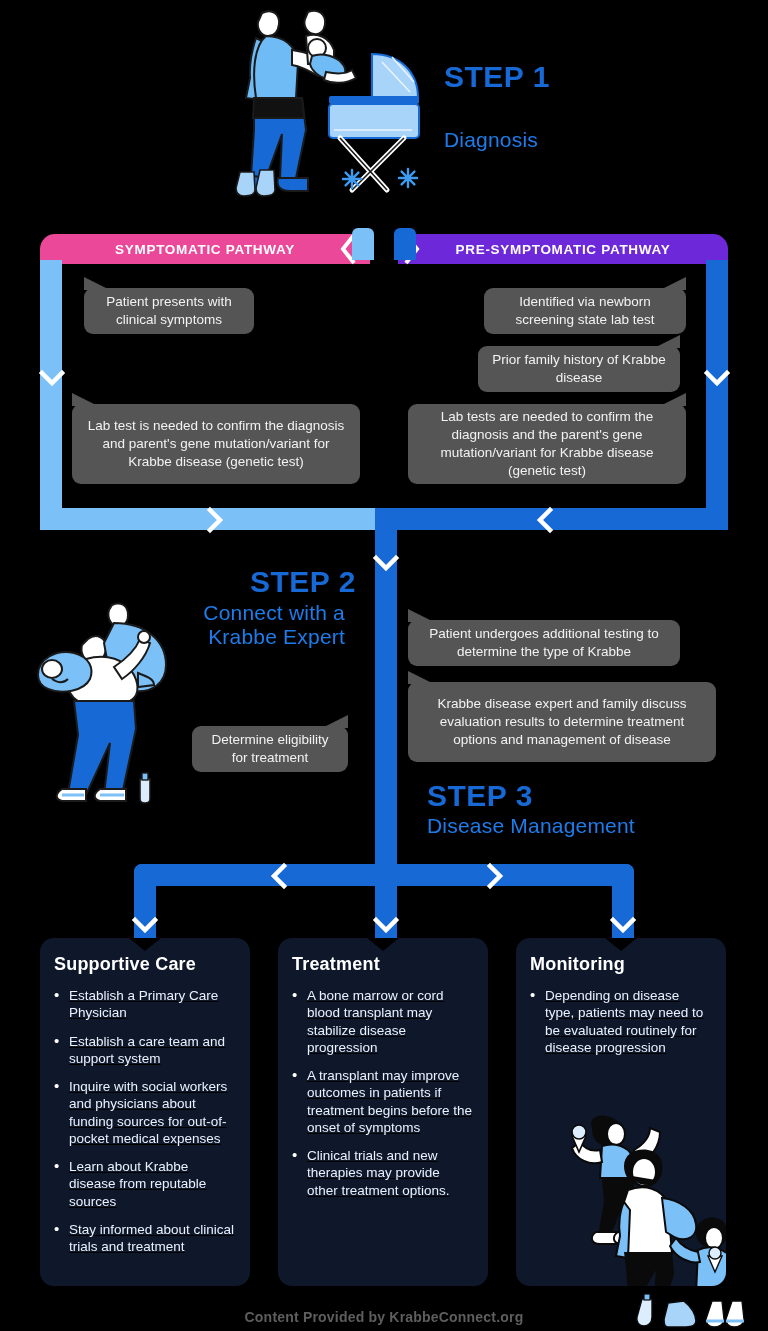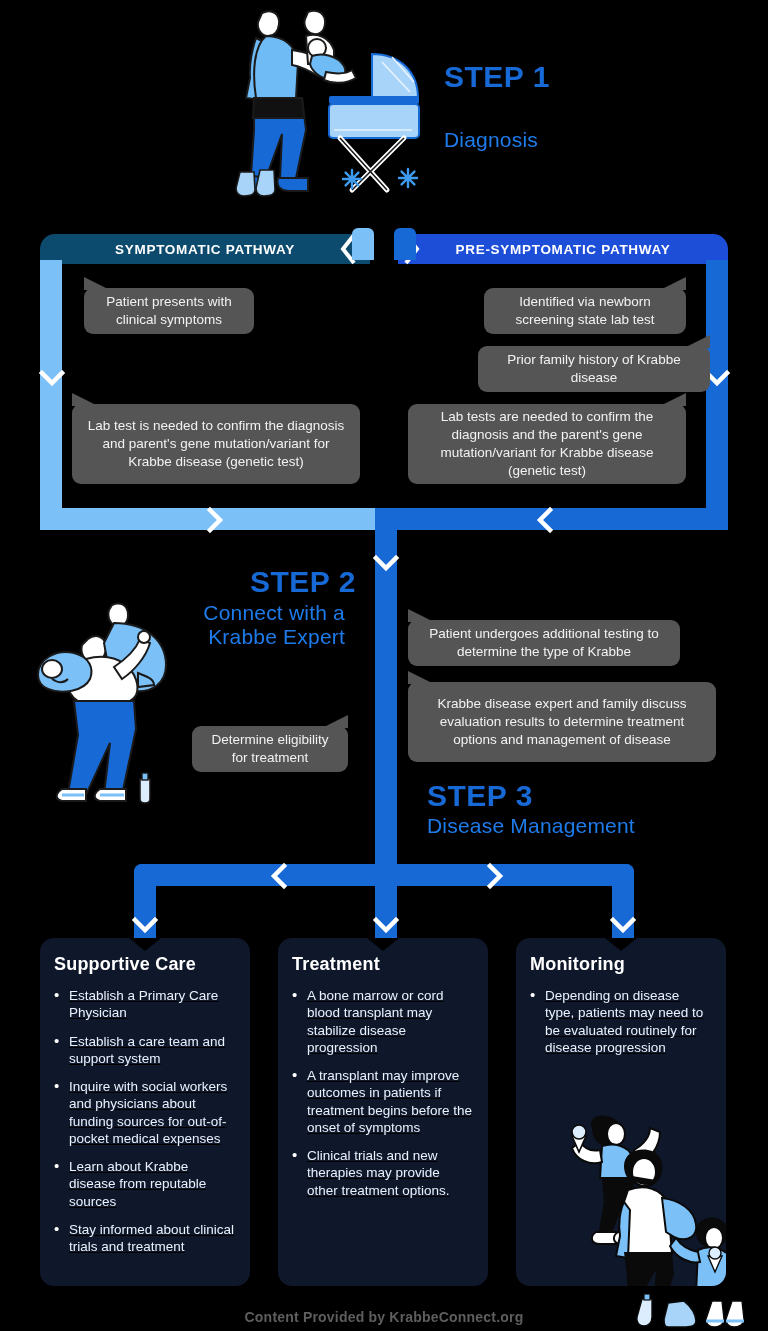--- a/index.html
+++ b/index.html
@@ -148,40 +148,40 @@
       <g>
         <path d="M18 170 L32 170 L33 188 C33 192 28 194 22 194 C16 194 14 190 14 186 Z" fill="#A8D4F9" stroke="#1A1A1A" stroke-width="1.6"></path>
         <path d="M38 168 L52 168 L53 188 C53 192 48 194 42 194 C36 194 34 190 34 186 Z" fill="#A8D4F9" stroke="#1A1A1A" stroke-width="1.6"></path>
       </g>
     </svg>
   </div>
 
   <div style="position:absolute; left:444px; top:62px;" class="step-num">STEP 1</div>
   <div style="position:absolute; left:444px; top:96px;margin-top:32px;" class="step-sub">Diagnosis</div>
 
-  <div class="path-head" style="left:40px; top:234px; width:330px; background:#0c4a6e; border-radius:15px 0 0 0;">
+  <div class="path-head" style="left:40px; top:234px; width:330px; background:#ec4899; border-radius:15px 0 0 0;">
     <span>SYMPTOMATIC PATHWAY</span>
   </div>
   <div class="bar" style="left:40px; top:260px; width:22px; height:270px; background:#7CC0F8; border-radius:0 0 0 12px;"></div>
   <div class="bar" style="left:40px; top:508px; width:345px; height:22px; background:#7CC0F8;"></div>
 
   <svg class="chev" style="left:38px; top:368px;" width="28" height="22" viewBox="0 0 28 22">
     <path d="M4 5 L14 15 L24 5" stroke="#FFFFFF" stroke-width="4.5" fill="none" stroke-linecap="square"></path>
   </svg>
 
   <svg class="chev" style="left:204px; top:506px;" width="22" height="28" viewBox="0 0 22 28">
     <path d="M6 4 L16 14 L6 24" stroke="#FFFFFF" stroke-width="4.5" fill="none" stroke-linecap="square"></path>
   </svg>
 
   <svg class="chev" style="left:337px; top:231px;" width="24" height="36" viewBox="0 0 24 36">
     <path d="M17 4 L6 18 L17 32" stroke="#FFFFFF" stroke-width="4" fill="none"></path>
   </svg>
   <div style="position:absolute; left:352px; top:228px; width:22px; height:32px; background:#7CC0F8; border-radius:6px 6px 0 0;"></div>
 
-  <div class="path-head" style="left:398px; top:234px; width:330px; background:#1d4ed8; border-radius:0 15px 0 0;">
+  <div class="path-head" style="left:398px; top:234px; width:330px; background:#6d28d9; border-radius:0 15px 0 0;">
     <span>PRE-SYMPTOMATIC PATHWAY</span>
   </div>
   <div class="bar" style="left:706px; top:260px; width:22px; height:270px; background:#1769D6; border-radius:0 0 12px 0;"></div>
   <div class="bar" style="left:375px; top:508px; width:353px; height:22px; background:#1769D6;"></div>
   <svg class="chev" style="left:703px; top:368px;" width="28" height="22" viewBox="0 0 28 22">
     <path d="M4 5 L14 15 L24 5" stroke="#FFFFFF" stroke-width="4.5" fill="none" stroke-linecap="square"></path>
   </svg>
   <svg class="chev" style="left:534px; top:506px;" width="22" height="28" viewBox="0 0 22 28">
     <path d="M16 4 L6 14 L16 24" stroke="#FFFFFF" stroke-width="4.5" fill="none" stroke-linecap="square"></path>
   </svg>
@@ -193,21 +193,21 @@
   <div class="bubble tail-tl" style="left:84px; top:288px; width:170px; height:46px;">
     <span>Patient presents with clinical symptoms</span>
   </div>
   <div class="bubble tail-tl" style="left:72px; top:404px; width:288px; height:80px;">
     <span>Lab test is needed to confirm the diagnosis and parent's gene mutation/variant for Krabbe disease (genetic test)</span>
   </div>
 
   <div class="bubble tail-tr" style="left:484px; top:288px; width:202px; height:46px;">
     <span>Identified via newborn screening state lab test</span>
   </div>
-  <div class="bubble tail-tr" style="left:478px; top:346px; width:232px; height:46px;">
+  <div class="bubble tail-tr" style="left:478px; top:346px; width:202px; height:46px;">
     <span>Prior family history of Krabbe disease</span>
   </div>
   <div class="bubble tail-tr" style="left:408px; top:404px; width:278px; height:80px;">
     <span>Lab tests are needed to confirm the diagnosis and the parent's gene mutation/variant for Krabbe disease (genetic test)</span>
   </div>
 
   <div class="bar" style="left:375px; top:508px; width:22px; height:378px; background:#1769D6;"></div>
   <svg class="chev" style="left:372px; top:553px;" width="28" height="22" viewBox="0 0 28 22">
     <path d="M4 5 L14 15 L24 5" stroke="#FFFFFF" stroke-width="4.5" fill="none" stroke-linecap="square"></path>
   </svg>

